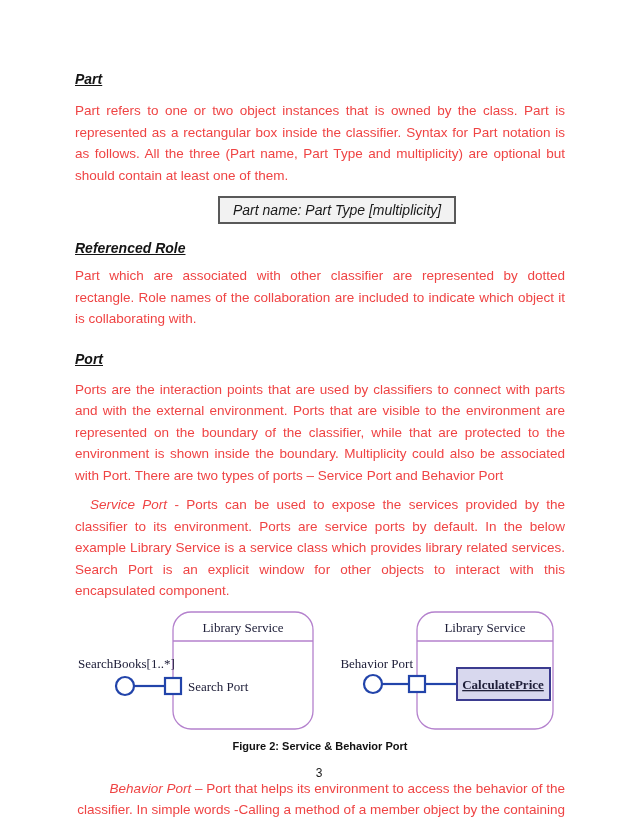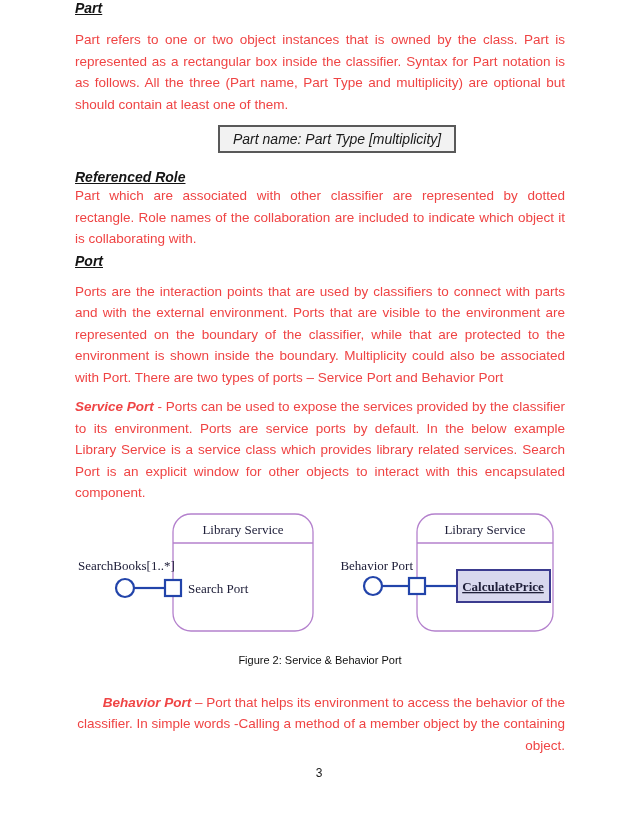--- a/index.html
+++ b/index.html
@@ -6,39 +6,39 @@
   html,body { background:#e8e8e8; }
   .page {
     width:638px; height:826px; margin:0 auto; background:#ffffff;
     padding-left:75px; padding-right:73px; position:relative; overflow:hidden;
     font-family:"Liberation Sans", sans-serif; color:#1a1a1a;
   }
   .doc-heading {
     font-size:14px; font-weight:bold; font-style:italic;
     text-decoration:underline; color:#141414;
   }
-  .h-part { }
+  .h-part { margin-top:71px; }
   .h-ref  { margin-top:16px; }
-  .h-port { margin-top:3px; }
+  .h-port { margin-top:21px; }
   .body-p { font-size:13.5px; line-height:21.5px; text-align:justify; color:#ef4444; }
   .p1 { margin-top:13px; }
-  .p2 { }
+  .p2 { margin-top:9px; }
   .p3 { margin-top:12px; }
   .p4 { margin-top:8px; }
   .p-behavior { margin-top:26px; text-align:right; }
-  .lead { font-weight:bold; font-style:italic; }
+  .lead { font-weight:normal; font-style:italic;margin-left:15px; }
   .syntax-wrap { margin-top:10px; margin-left:143px;font-style:italic; }
   .syntax-box {
     display:inline-block; min-width:229px; border:2px solid #595959;
     background:#f2f2f2; font-size:14px; color:#1a1a1a;
     padding:4px 13px; text-align:center;
   }
   .figure-wrap { margin-top:4px; }
   .figure-caption {
-    margin-top:12px; text-align:center; font-size:11px; font-weight:normal; color:#111;
+    margin-top:0; text-align:center; font-size:11px; font-weight:bold; color:#111;
   }
   .page-number {
     position:absolute; left:0; right:0; bottom:46px;
     text-align:center; font-size:12px; color:#1a1a1a;
   }
   .dia-text { font-family:"Liberation Serif", serif; font-size:13px; }
   .dia-text-bold { font-family:"Liberation Serif", serif; font-size:13px; font-weight:bold; }
 </style>
 </head>
 <body>

